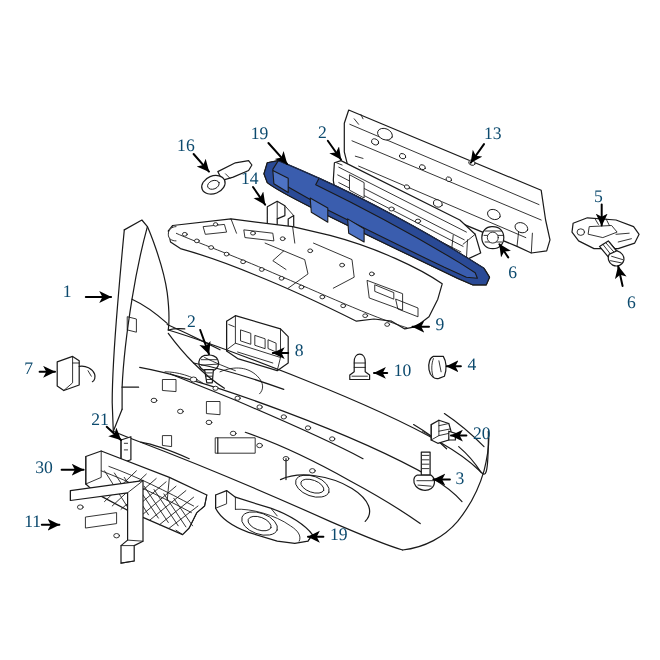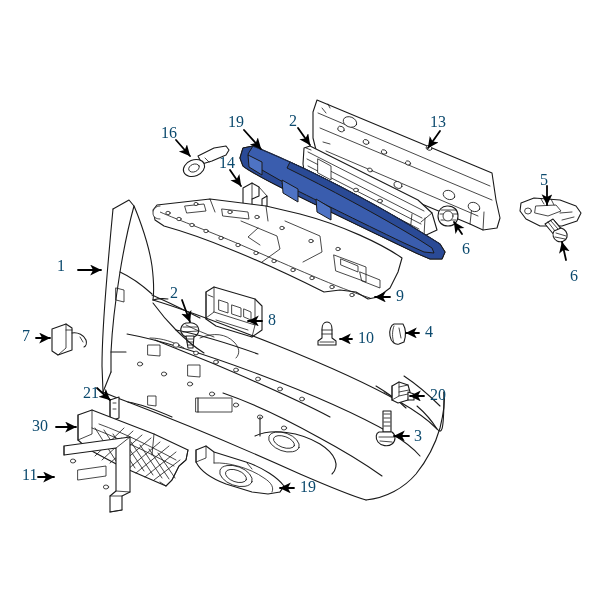--- a/index.html
+++ b/index.html
@@ -392,24 +392,24 @@
       <div class="callout-label" style="left: 414px; top: 428px;">3</div>
       <div class="callout-label" style="left: 425px; top: 324px;">4</div>
       <div class="callout-label" style="left: 540px; top: 172px;">5</div>
       <div class="callout-label" style="left: 570px; top: 268px;">6</div>
       <div class="callout-label" style="left: 22px; top: 328px;">7</div>
       <div class="callout-label" style="left: 268px; top: 312px;">8</div>
       <div class="callout-label" style="left: 396px; top: 288px;">9</div>
       <div class="callout-label" style="left: 358px; top: 330px;">10</div>
       <div class="callout-label" style="left: 22px; top: 467px; text-align: center;">11</div>
       <div class="callout-label" style="left: 228px; top: 114px;">19</div>
-      <div class="callout-label" style="left: 430px; top: 114px;">13</div>
+      <div class="callout-label" style="left: 440px; top: 114px;">13</div>
       <div class="callout-label" style="left: 462px; top: 241px;">6</div>
       <div class="callout-label" style="left: 289px; top: 113px;">2</div>
       <div class="callout-label" style="left: 161px; top: 125px;">16</div>
       <div class="callout-label" style="left: 219px; top: 155px;">14</div>
       <div class="callout-label" style="left: 300px; top: 479px;">19</div>
       <div class="callout-label" style="left: 430px; top: 387px;">20</div>
       <div class="callout-label" style="left: 32px; top: 418px;">30</div>
-      <div class="callout-label" style="left: 83px; top: 385px; text-align: center;">21</div>
+      <div class="callout-label" style="left: 83px; top: 374px; text-align: center;">21</div>
     </div>
 
 </div>
 
 </body></html>

